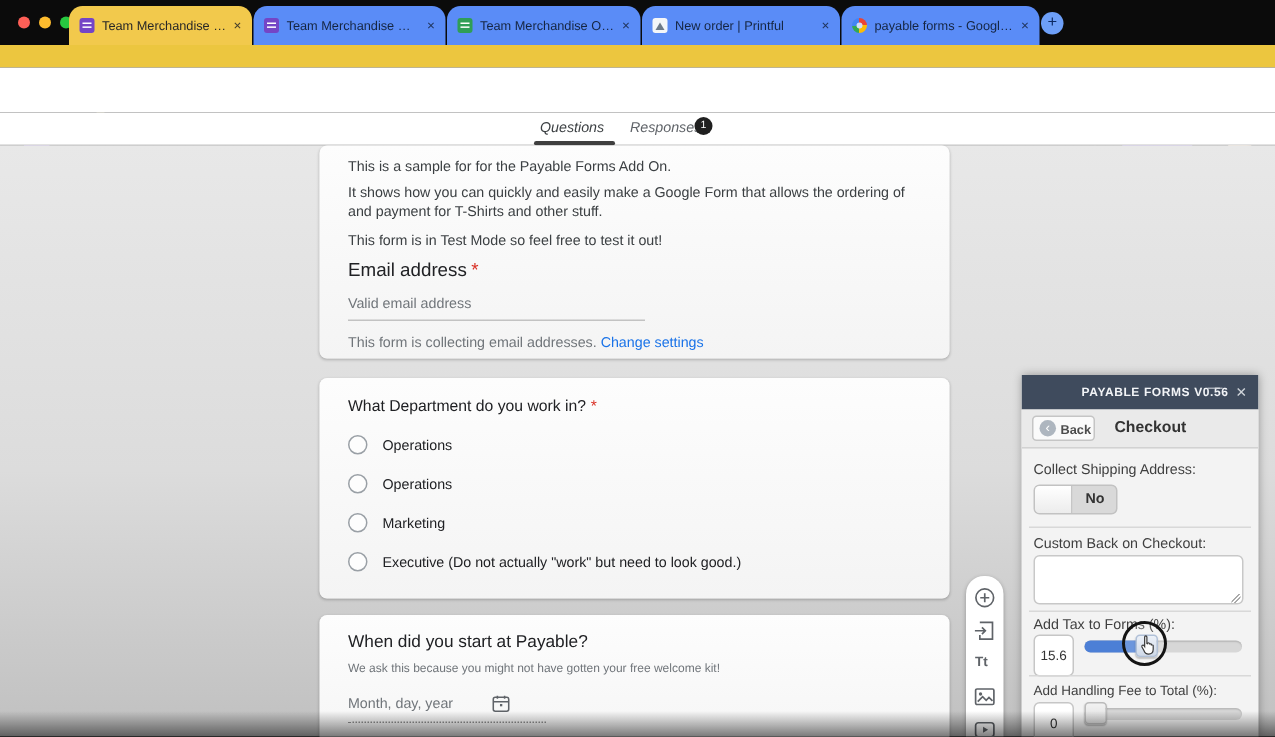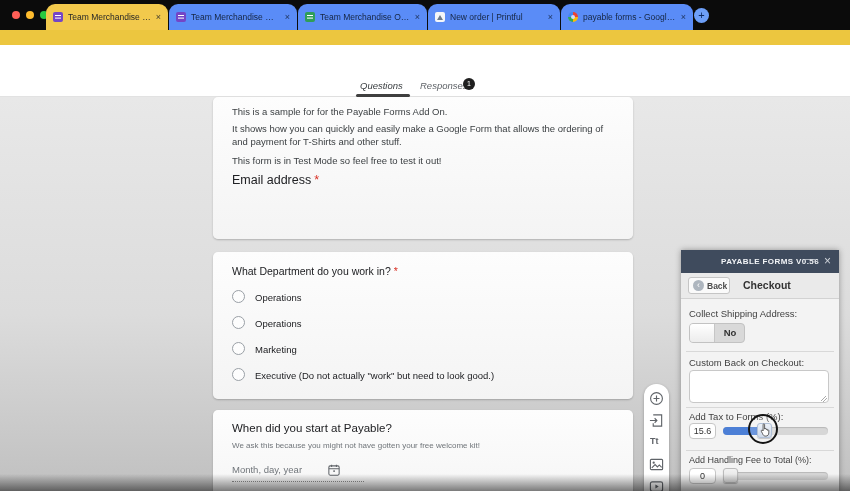--- a/index.html
+++ b/index.html
@@ -82,21 +82,21 @@
   .backlbl{font-size:8.5px;font-weight:bold;color:#4c4c4c;}
   .pheading{position:absolute;left:62px;top:6px;font-size:10.5px;font-weight:bold;color:#333;}
   .plabel{position:absolute;left:8px;font-size:9.5px;color:#3f3f3f;}
   .pdivider{position:absolute;left:5px;width:148px;border-top:1px solid #d8d8d8;}
   .toggle{position:absolute;left:8px;top:73px;width:56px;height:20px;border:1px solid #c2c2c2;border-radius:4px;background:#d9d9d9;}
   .knob{position:absolute;left:0;top:0;width:25px;height:18px;background:linear-gradient(#fff,#ececec);border-right:1px solid #c6c6c6;border-radius:3px 0 0 3px;}
   .togglelbl{position:absolute;left:25px;top:0;width:30px;text-align:center;font-size:9.5px;font-weight:bold;color:#333;line-height:18px;}
   .ptextarea{position:absolute;left:8px;top:120px;width:140px;height:33px;background:#fff;border:1px solid #c8c8c8;border-radius:4px;resize:none;}
   .taresize{position:absolute;left:140px;top:146px;width:6px;height:6px;background:
     linear-gradient(135deg,transparent 0 40%,#aaa 40% 48%,transparent 48% 62%,#aaa 62% 70%,transparent 70%);}
-  .pinput{position:absolute;left:8px;width:27px;height:16px;background:#fff;border:1px solid #c6c6c6;border-radius:4px;font-size:9px;color:#333;text-align:center;padding:0;}
+  .pinput{position:absolute;left:8px;width:27px;height:28px;background:#fff;border:1px solid #c6c6c6;border-radius:4px;font-size:9px;color:#333;text-align:center;padding:0;}
   .slider{position:absolute;left:42px;width:105px;height:8px;border-radius:4px;background:#d7d7d7;box-shadow:inset 0 1px 1px rgba(0,0,0,.15);}
   .sfill{position:absolute;left:0;top:0;height:8px;border-radius:4px 0 0 4px;background:#4c7fd6;}
   .shandle{position:absolute;top:-4px;width:15px;height:15px;border-radius:3px;background:linear-gradient(#e8eef7,#c6d2e4);border:1px solid #9fb2cf;box-shadow:0 1px 1px rgba(0,0,0,.25);}
   .cursorring{position:absolute;left:67px;top:164px;width:30px;height:30px;border:2px solid #141414;border-radius:50%;background:rgba(255,255,255,.18);}
   .handglyph{position:absolute;left:9px;top:7px;width:12px;height:14px;}
 
   .vignette{position:absolute;left:0;top:474px;width:850px;height:17px;background:linear-gradient(180deg,rgba(0,0,0,0),rgba(0,0,0,.5));pointer-events:none;}
 </style>
 </head>
 <body>
@@ -208,20 +208,25 @@
   </div>
 
   <div class="page">
 
     <div class="card" style="top:0;height:142px;">
       <div class="abs body-sm" style="left:19px;top:8px;">This is a sample for for the Payable Forms Add On.</div>
       <div class="abs body-sm" style="left:19px;top:57px;">This form is in Test Mode so feel free to test it out!</div>
       <div class="abs body-sm" style="left:19px;top:25px;width:386px;">It shows how you can quickly and easily make a Google Form that allows the ordering of and payment for T-Shirts and other stuff.</div>
       <div class="abs" style="left:19px;top:76px;font-size:12.5px;color:#202124;">
         <span>Email address</span><span class="req">*</span>
+      </div>
+      <div class="abs body-sm muted underline-solid" style="left:19px;top:99px;width:198px;">Valid email address</div>
+      <div class="abs body-sm" style="left:19px;top:125px;">
+        <span class="muted">This form is collecting email addresses.</span>
+        <span class="link">Change settings</span>
       </div>
     </div>
 
     <div class="card" style="top:155px;height:147px;">
       <div class="abs" style="left:19px;top:13px;font-size:10.5px;color:#202124;">
         <span>What Department do you work in?</span><span class="req">*</span>
       </div>
       <span class="radio" style="top:38px;"></span>
       <span class="optlbl" style="top:40px;">Operations</span>
       <span class="radio" style="top:64px;"></span>

